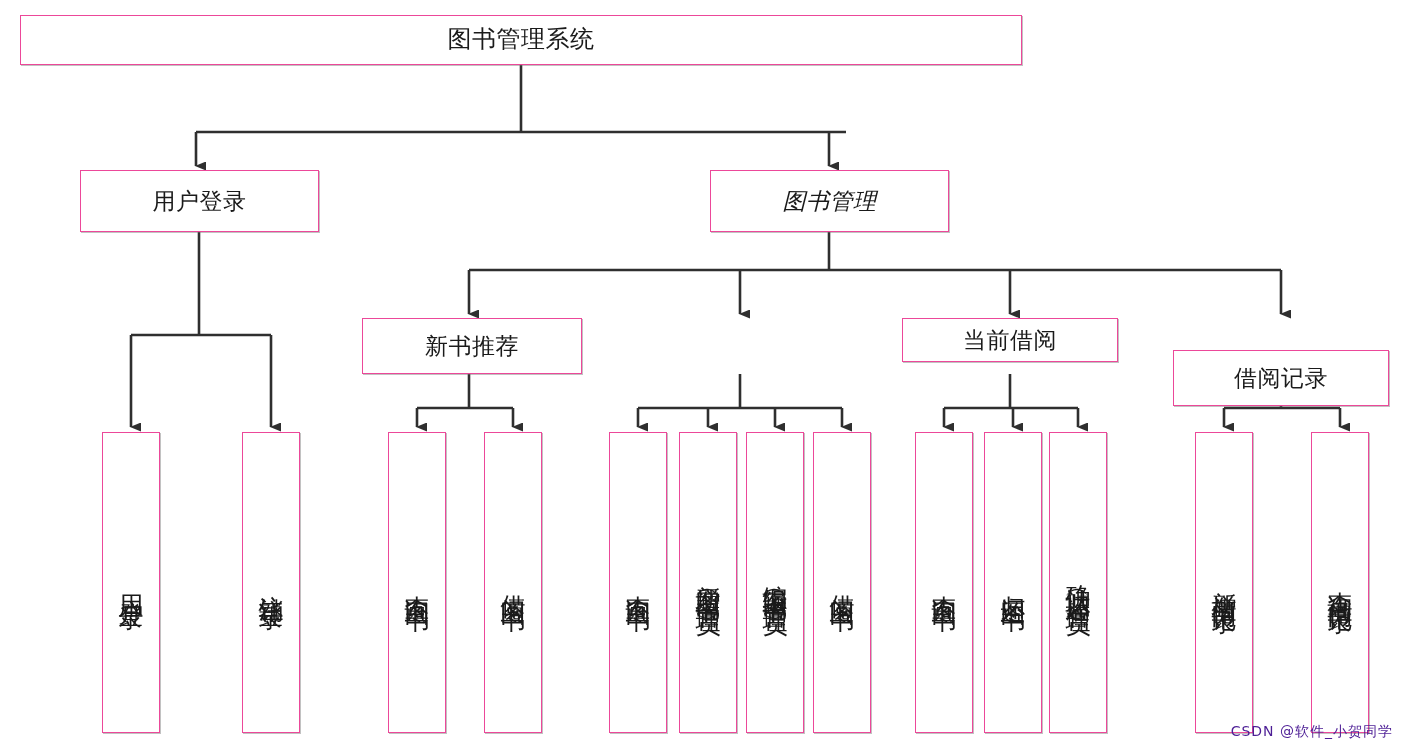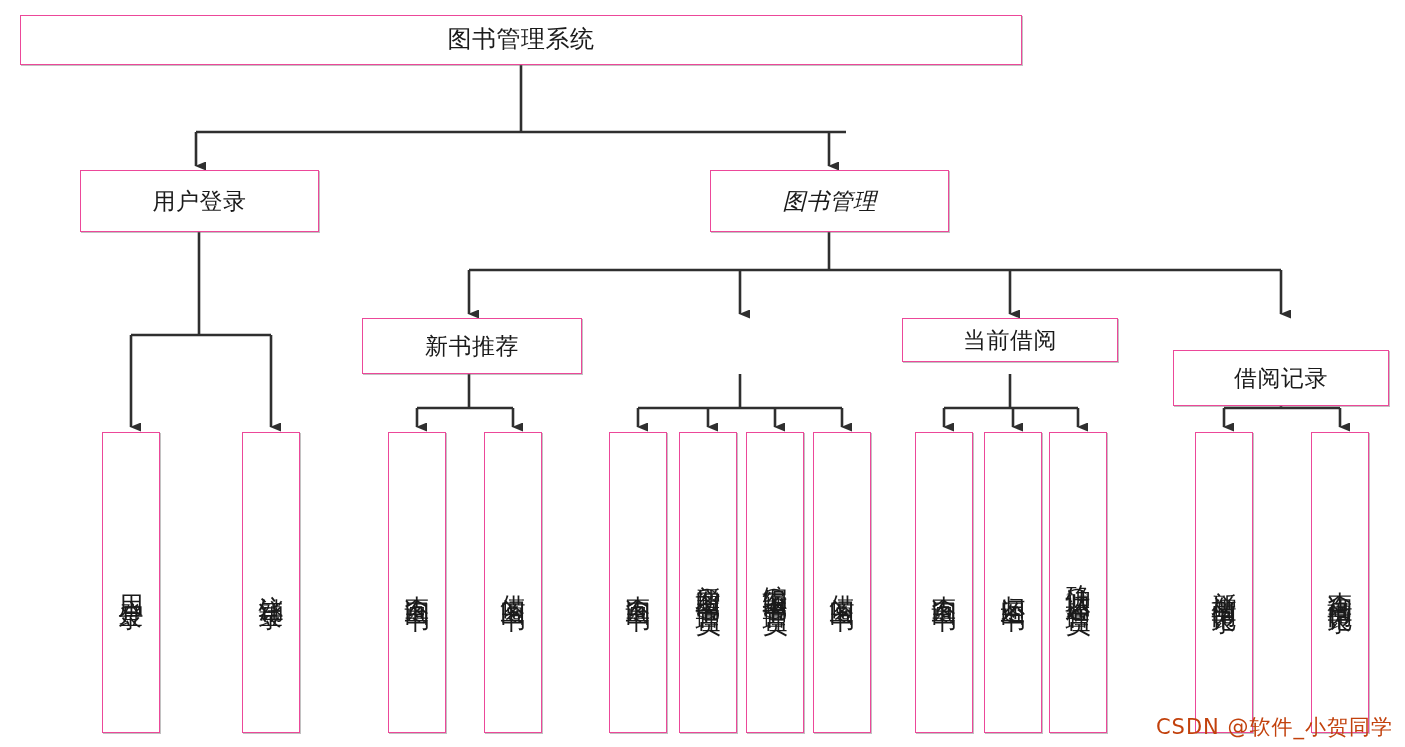--- a/index.html
+++ b/index.html
@@ -43,22 +43,22 @@
     letter-spacing:4px;
     line-height:1;
     display:block;
   }
   .v-node{
     align-items:center;justify-content:center;
   }
   #watermark{
     position:absolute;
     right:12px;bottom:6px;
-    font-size:21px;
-    color:#c2410c;
+    font-size:14px;
+    color:#4c1d95;
     letter-spacing:1px;
     white-space:nowrap;
     user-select:none;
   }
 </style>
 </head>
 <body>
 
 <div id="diagram-root">
 

